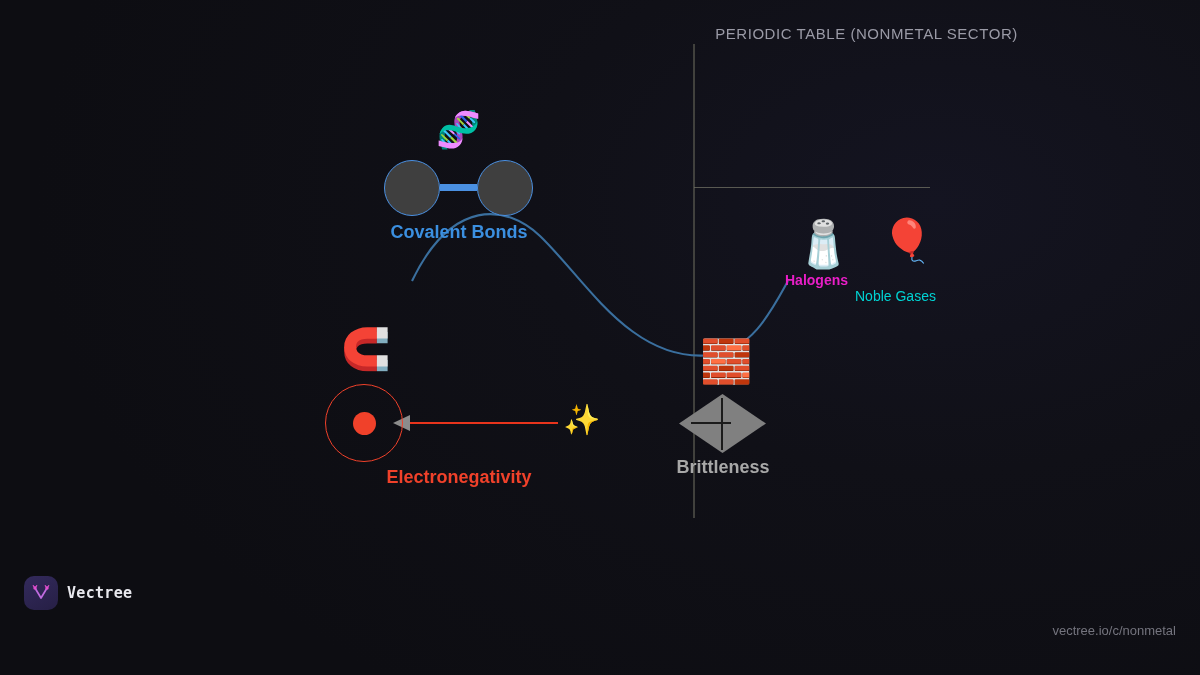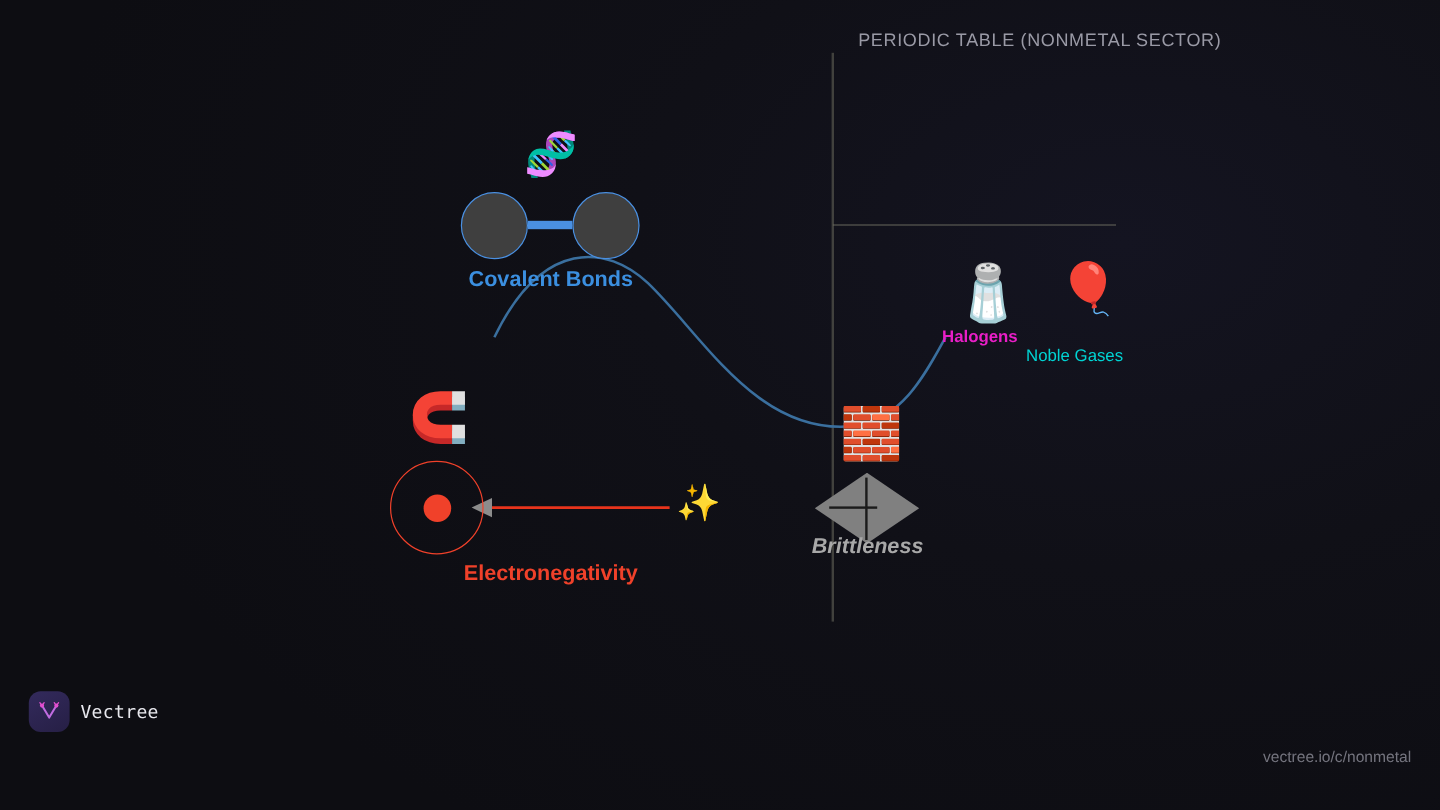--- a/index.html
+++ b/index.html
@@ -114,21 +114,21 @@
     left: 691px; top: 422px;
     width: 40px; height: 2.4px;
     background: #1b1b1b;
   }
   #brittle-vline {
     left: 721px; top: 398px;
     width: 2.4px; height: 52px;
     background: #1b1b1b;
   }
   #brick-emoji { left: 700px; top: 341px; font-size: 42px; width: 46px; }
-  #label-brittle { left: 623px; top: 445px; width: 200px; color: #a8a8a8; font-style: italic; }
+  #label-brittle { left: 623px; top: 457px; width: 200px; color: #a8a8a8; }
 
   
   #salt-emoji { left: 795px; top: 221px; font-size: 46px; width: 44px; }
   #balloon-emoji { left: 881px; top: 220px; font-size: 42px; width: 42px; }
   #label-halogens {
     left: 785px; top: 272px; color: #e91ec7;
     text-align: left; font-size: 14px; font-weight: bold; white-space: nowrap;
   }
   #label-noble {
     left: 855px; top: 288px; color: #00d3d3;
@@ -139,21 +139,21 @@
   #brand-row { left: 24px; top: 576px; display: flex; align-items: center; gap: 9px; }
   #brand-logo {
     width: 34px; height: 34px;
     border-radius: 10px;
     background: linear-gradient(150deg, #332a5c 0%, #261f45 100%);
     display: flex; align-items: center; justify-content: center;
   }
   #brand-name {
     font-family: "DejaVu Sans Mono", monospace;
     font-size: 15px;
-    font-weight: normal;
+    font-weight: bold;
     color: #e8e8ee;
     letter-spacing: .3px;
   }
   #page-term {
     left: 24px; top: 610px;
     font-family: "DejaVu Sans Mono", monospace;
     font-size: 34px;
     font-weight: bold;
     color: #f2f2f5;
     letter-spacing: .5px;

